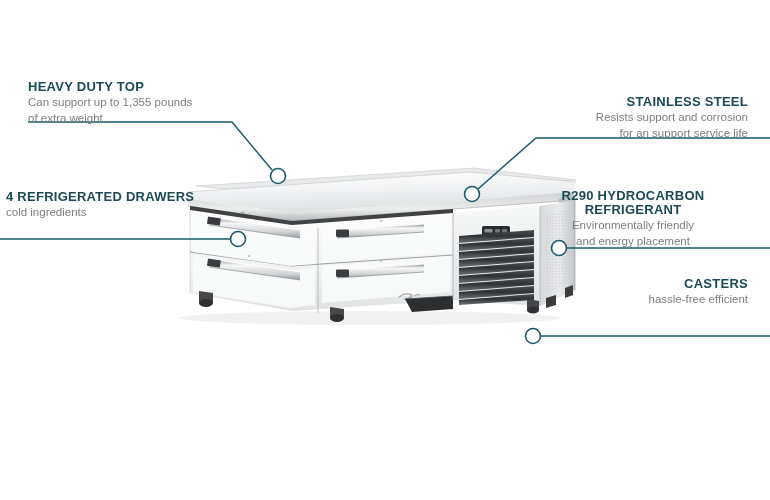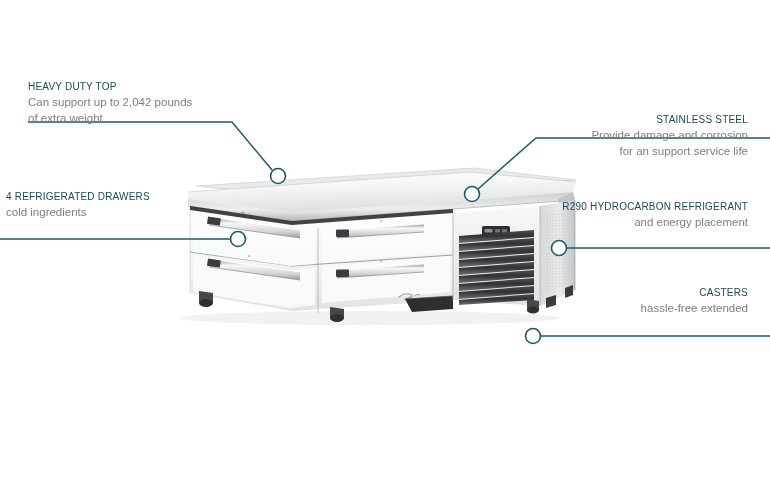--- a/index.html
+++ b/index.html
@@ -9,44 +9,44 @@
     font-family:"Liberation Sans", sans-serif;
     position:relative;
     overflow:hidden;
     -webkit-font-smoothing:antialiased;
   }
   #stage{position:absolute;left:0;top:0;width:770px;height:500px;}
 
   
   .callout{position:absolute;}
   .callout .hd{
-    font-size:10px;
-    font-weight:normal;
+    font-size:13px;
+    font-weight:bold;
     letter-spacing:.02em;
     color:#1b4a57;
     line-height:14px;
     margin:0 0 1px 0;
     white-space:nowrap;
   }
   .callout .hd.wrap{white-space:normal;}
   .callout .bd{
     font-size:11.5px;
     font-weight:400;
     color:#7e7e7e;
     line-height:15.5px;
     margin:0;
   }
   .callout.left{text-align:left;}
   .callout.right{text-align:right;}
 
   #c-top{left:28px;top:80px;}
   #c-drawers{left:6px;top:190px;}
-  #c-steel{right:22px;top:113px;width:260px;}
-  #c-r290{right:22px;top:200px;width:230px;}
-  #c-casters{right:22px;top:286px;width:240px;}
+  #c-steel{right:22px;top:95px;width:260px;}
+  #c-r290{right:22px;top:189px;width:230px;text-align:center;}
+  #c-casters{right:22px;top:277px;width:240px;}
 
   
   #leaders{position:absolute;left:0;top:0;width:770px;height:500px;pointer-events:none;}
 
   
   #product{position:absolute;left:0;top:0;width:770px;height:500px;}
 </style>
 </head>
 <body>
 
@@ -221,38 +221,39 @@
       <circle cx="278" cy="176" r="7.5"></circle>
       <circle cx="238" cy="239" r="7.5"></circle>
       <circle cx="472" cy="194" r="7.5"></circle>
       <circle cx="559" cy="248" r="7.5"></circle>
       <circle cx="533" cy="336" r="7.5"></circle>
     </g>
   </svg>
 
   <div class="callout left" id="c-top">
     <p class="hd">HEAVY DUTY TOP</p>
-    <p class="bd">Can support up to 2,042 pounds</p>
+    <p class="bd">Can support up to 1,355 pounds</p>
     <p class="bd">of extra weight</p>
   </div>
 
   <div class="callout left" id="c-drawers">
     <p class="hd">4 REFRIGERATED DRAWERS</p>
     <p class="bd">cold ingredients</p>
   </div>
 
   <div class="callout right" id="c-steel">
     <p class="hd">STAINLESS STEEL</p>
-    <p class="bd">Provide damage and corrosion</p>
+    <p class="bd">Resists support and corrosion</p>
     <p class="bd">for an support service life</p>
   </div>
 
   <div class="callout right" id="c-r290">
     <p class="hd wrap">R290 HYDROCARBON REFRIGERANT</p>
+    <p class="bd">Environmentally friendly</p>
     <p class="bd">and energy placement</p>
   </div>
 
   <div class="callout right" id="c-casters">
     <p class="hd">CASTERS</p>
-    <p class="bd">hassle-free extended</p>
+    <p class="bd">hassle-free efficient</p>
   </div>
 
 </div>
 
 </body></html>

